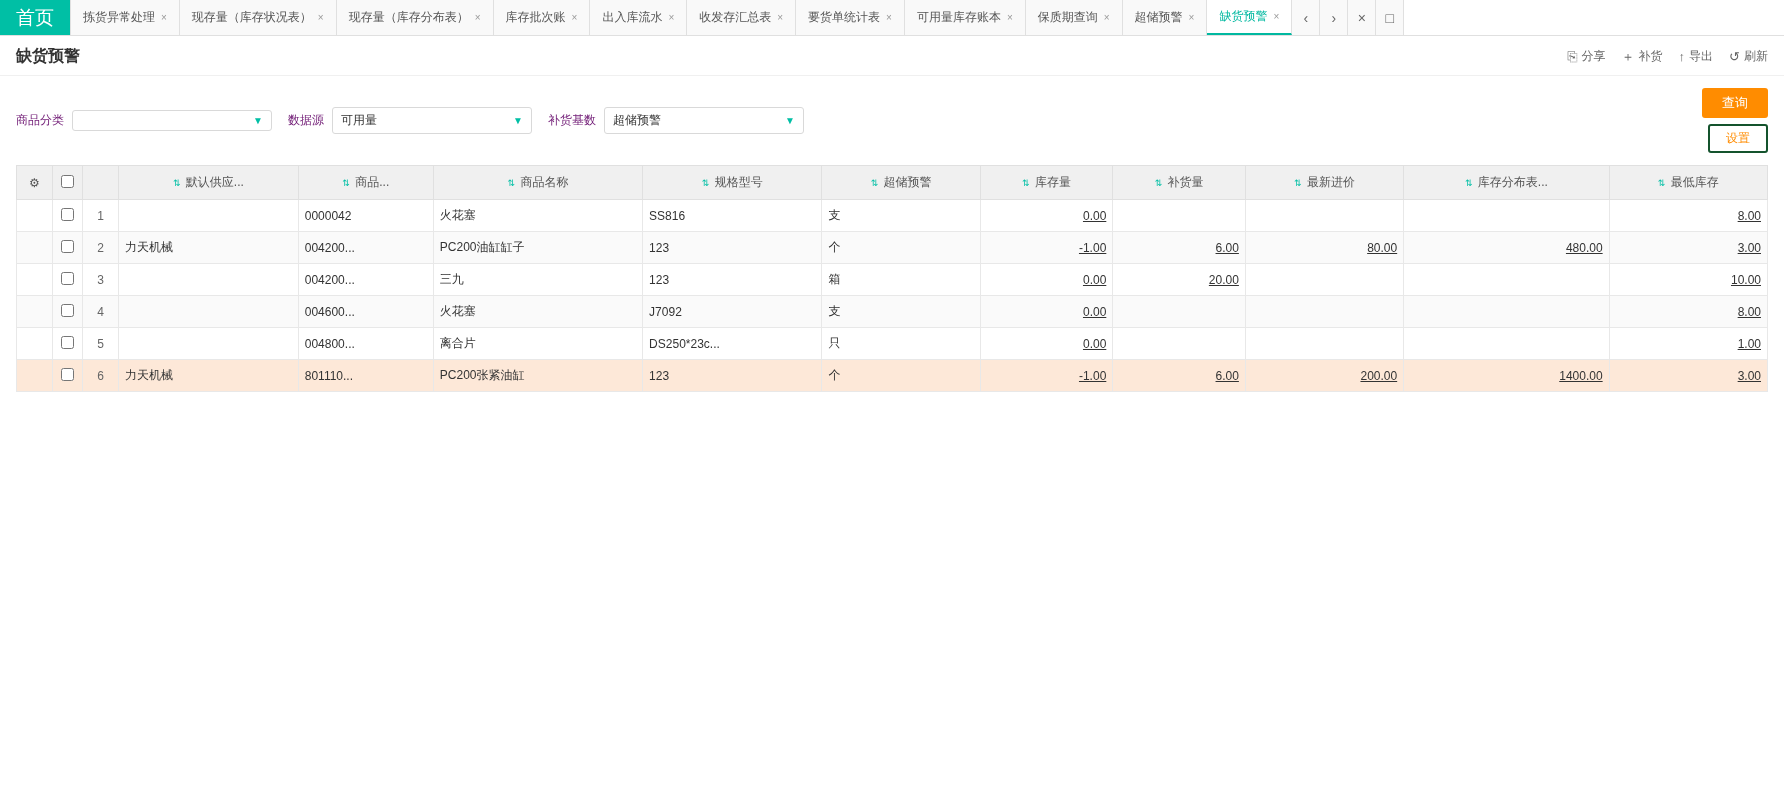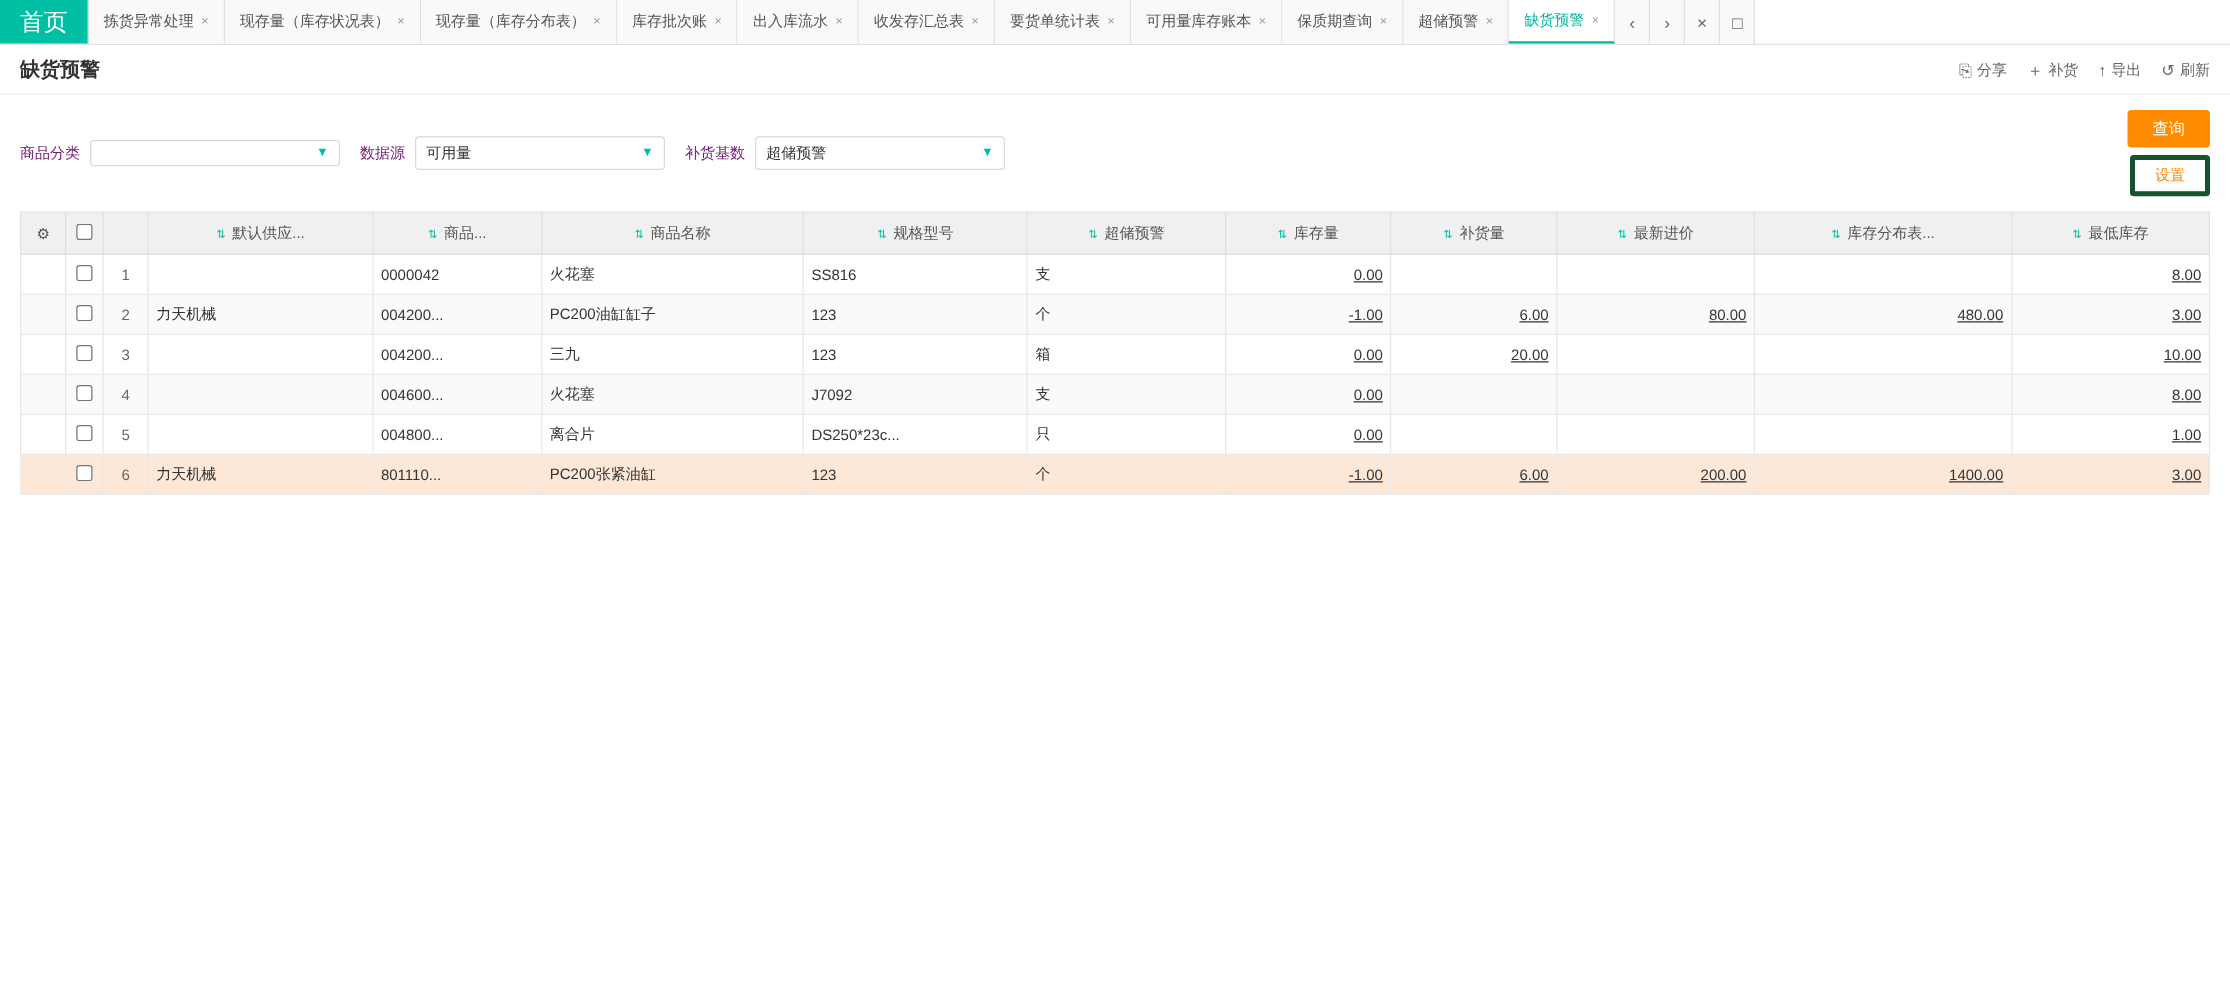--- a/index.html
+++ b/index.html
@@ -137,21 +137,21 @@
       color: #fff;
       border: none;
       padding: 6px 20px;
       border-radius: 3px;
       cursor: pointer;
       font-size: 13px;
     }
     .btn-settings {
       background: #fff;
       color: #ff8c00;
-      border: 4px solid #14532d;
+      border: 2px solid #14532d;
       padding: 4px 16px;
       border-radius: 3px;
       cursor: pointer;
       font-size: 12px;
     }
 
     
     .table-wrapper {
       padding: 0 16px;
       overflow-x: auto;

